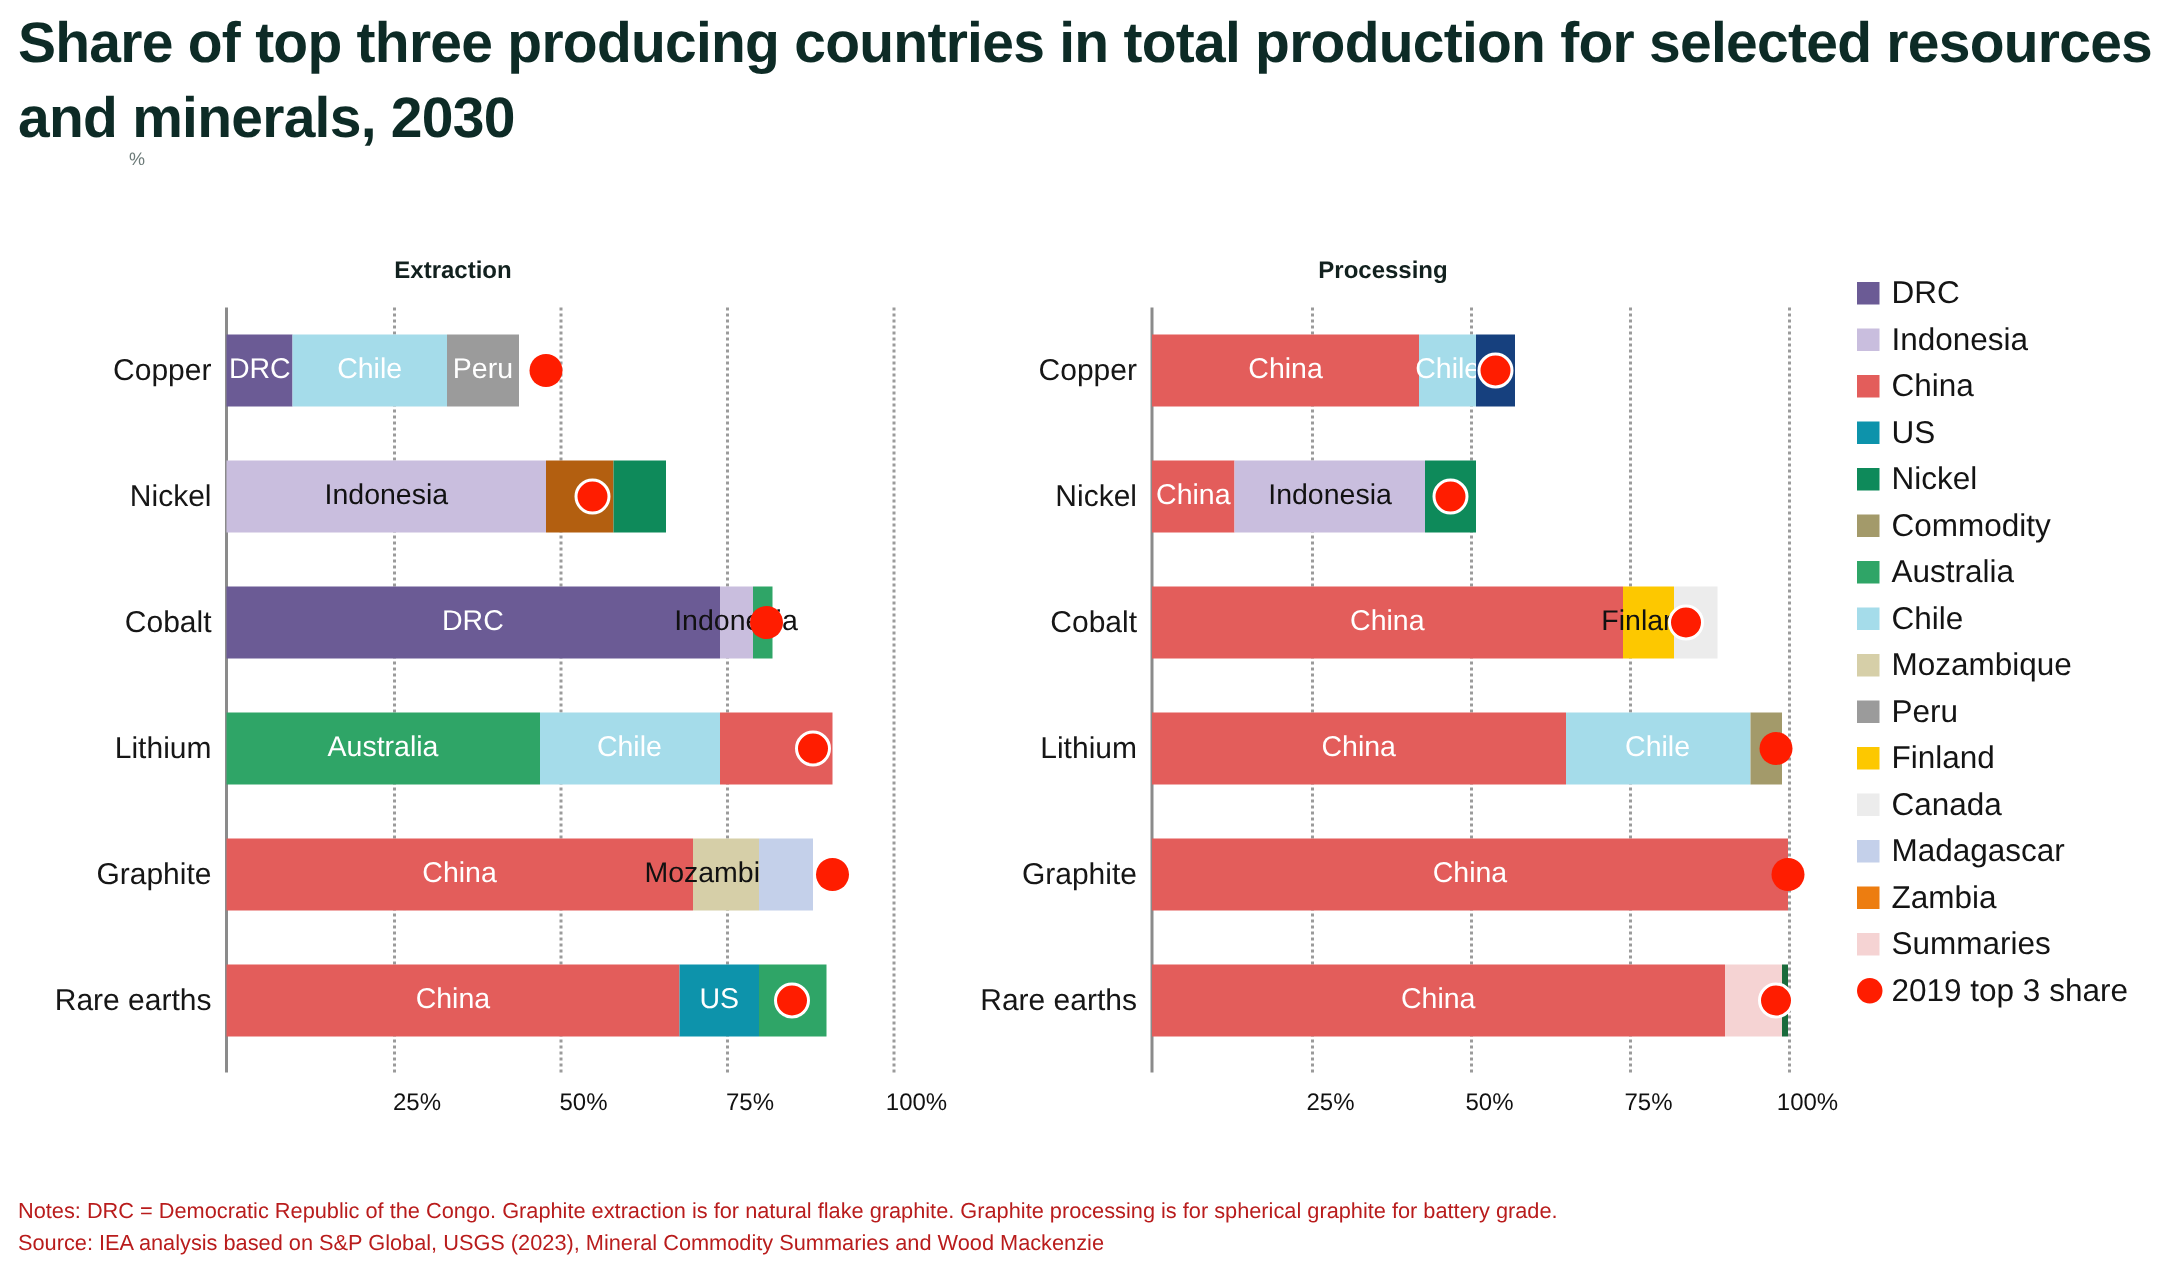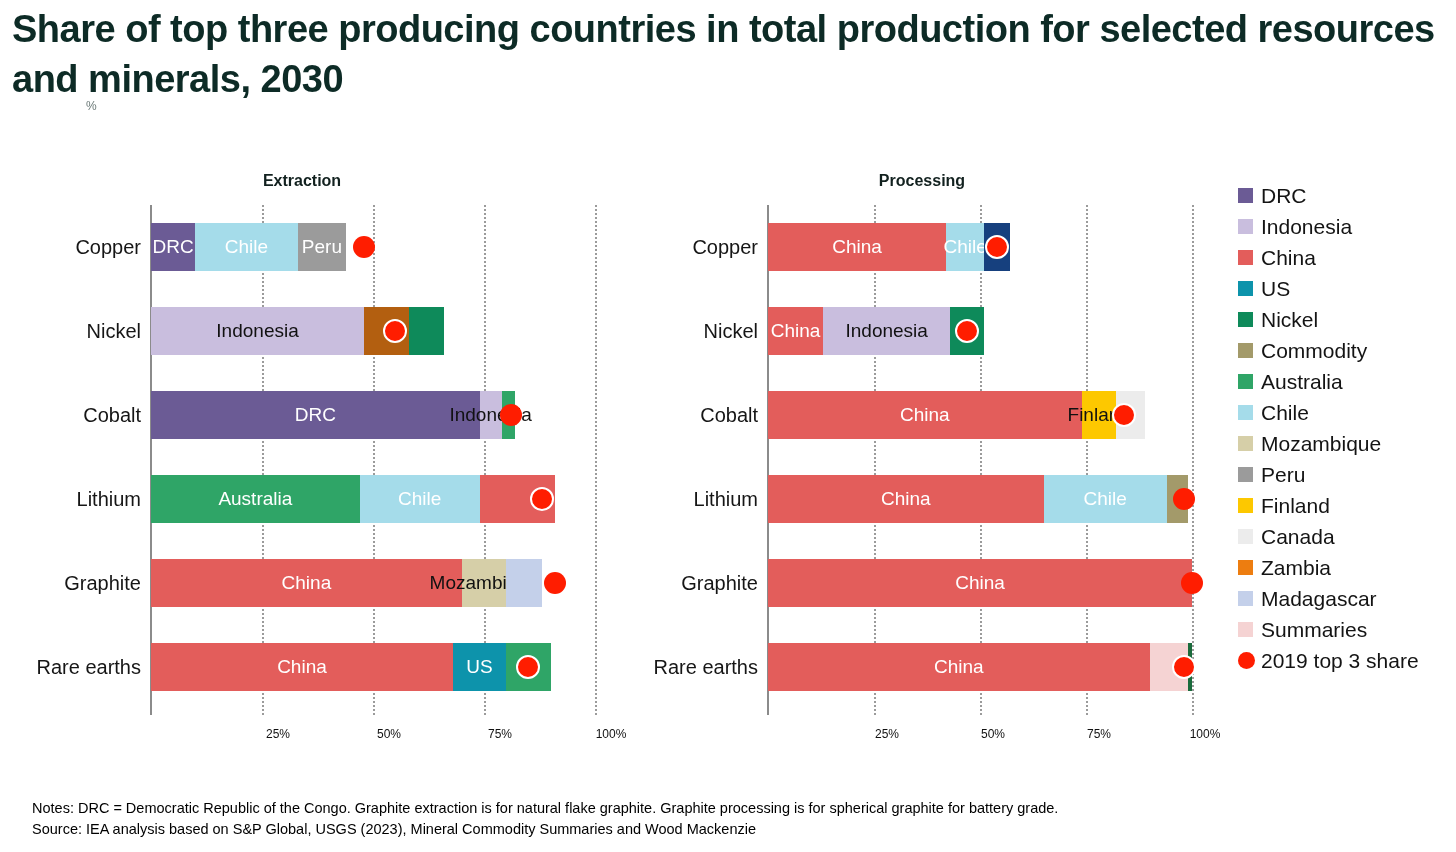--- a/index.html
+++ b/index.html
@@ -68,34 +68,34 @@
   .dot.ringed { border:2px solid #ffffff; width:24px; height:24px; top:12px; margin-left:-12px; }
 
   .cat-label {
     position:absolute; right:8px; font-size:20px; color:#161616;
     text-align:right; white-space:nowrap; line-height:48px; height:48px;
   }
   #plot-extraction .cat-label { width:150px; left:-160px; }
   #plot-processing .cat-label { width:160px; left:-170px; }
 
   .tick-label {
-    position:absolute; top:522px; font-size:12px; color:#111;
+    position:absolute; top:522px; font-size:16px; color:#111;
     transform:translateX(-50%); white-space:nowrap;
   }
 
   
   #legend { position:absolute; left:1238px; top:180px; width:216px; }
   .legend-item { display:flex; align-items:center; height:31px; }
   .legend-swatch { width:15px; height:15px; flex:0 0 15px; margin-right:8px; }
   .legend-swatch.round { border-radius:50%; width:17px; height:17px; flex:0 0 17px; margin-right:6px;}
   .legend-text { font-size:21px; color:#141414; white-space:nowrap; }
 
   
   #notes { position:absolute; left:12px; top:798px; width:1440px; }
-  .note-line { font-size:14.5px; line-height:21px; color:#000000;margin-left:20px; }
+  .note-line { font-size:14.5px; line-height:21px; color:#b91c1c; }
 </style>
 </head>
 <body>
 
 <div id="title-block">
   <div id="chart-title">Share of top three producing countries in total production for selected resources and minerals, 2030</div>
 </div>
 <div id="unit-label">%</div>
 
 <div class="panel" id="panel-extraction">
@@ -297,26 +297,26 @@
     </div>
     <div class="legend-item">
       <span class="legend-swatch" style="background: rgb(253, 200, 0);"></span>
       <span class="legend-text">Finland</span>
     </div>
     <div class="legend-item">
       <span class="legend-swatch" style="background: rgb(236, 236, 236);"></span>
       <span class="legend-text">Canada</span>
     </div>
     <div class="legend-item">
+      <span class="legend-swatch" style="background: rgb(196, 208, 234);"></span>
+      <span class="legend-text">Madagascar</span>
+    </div>
+    <div class="legend-item">
       <span class="legend-swatch" style="background: rgb(237, 125, 16);"></span>
       <span class="legend-text">Zambia</span>
-    </div>
-    <div class="legend-item">
-      <span class="legend-swatch" style="background: rgb(196, 208, 234);"></span>
-      <span class="legend-text">Madagascar</span>
     </div>
     <div class="legend-item">
       <span class="legend-swatch" style="background: rgb(245, 211, 211);"></span>
       <span class="legend-text">Summaries</span>
     </div>
     <div class="legend-item">
       <span class="legend-swatch round" style="background: rgb(255, 29, 0);"></span>
       <span class="legend-text">2019 top 3 share</span>
     </div>
   </div>

